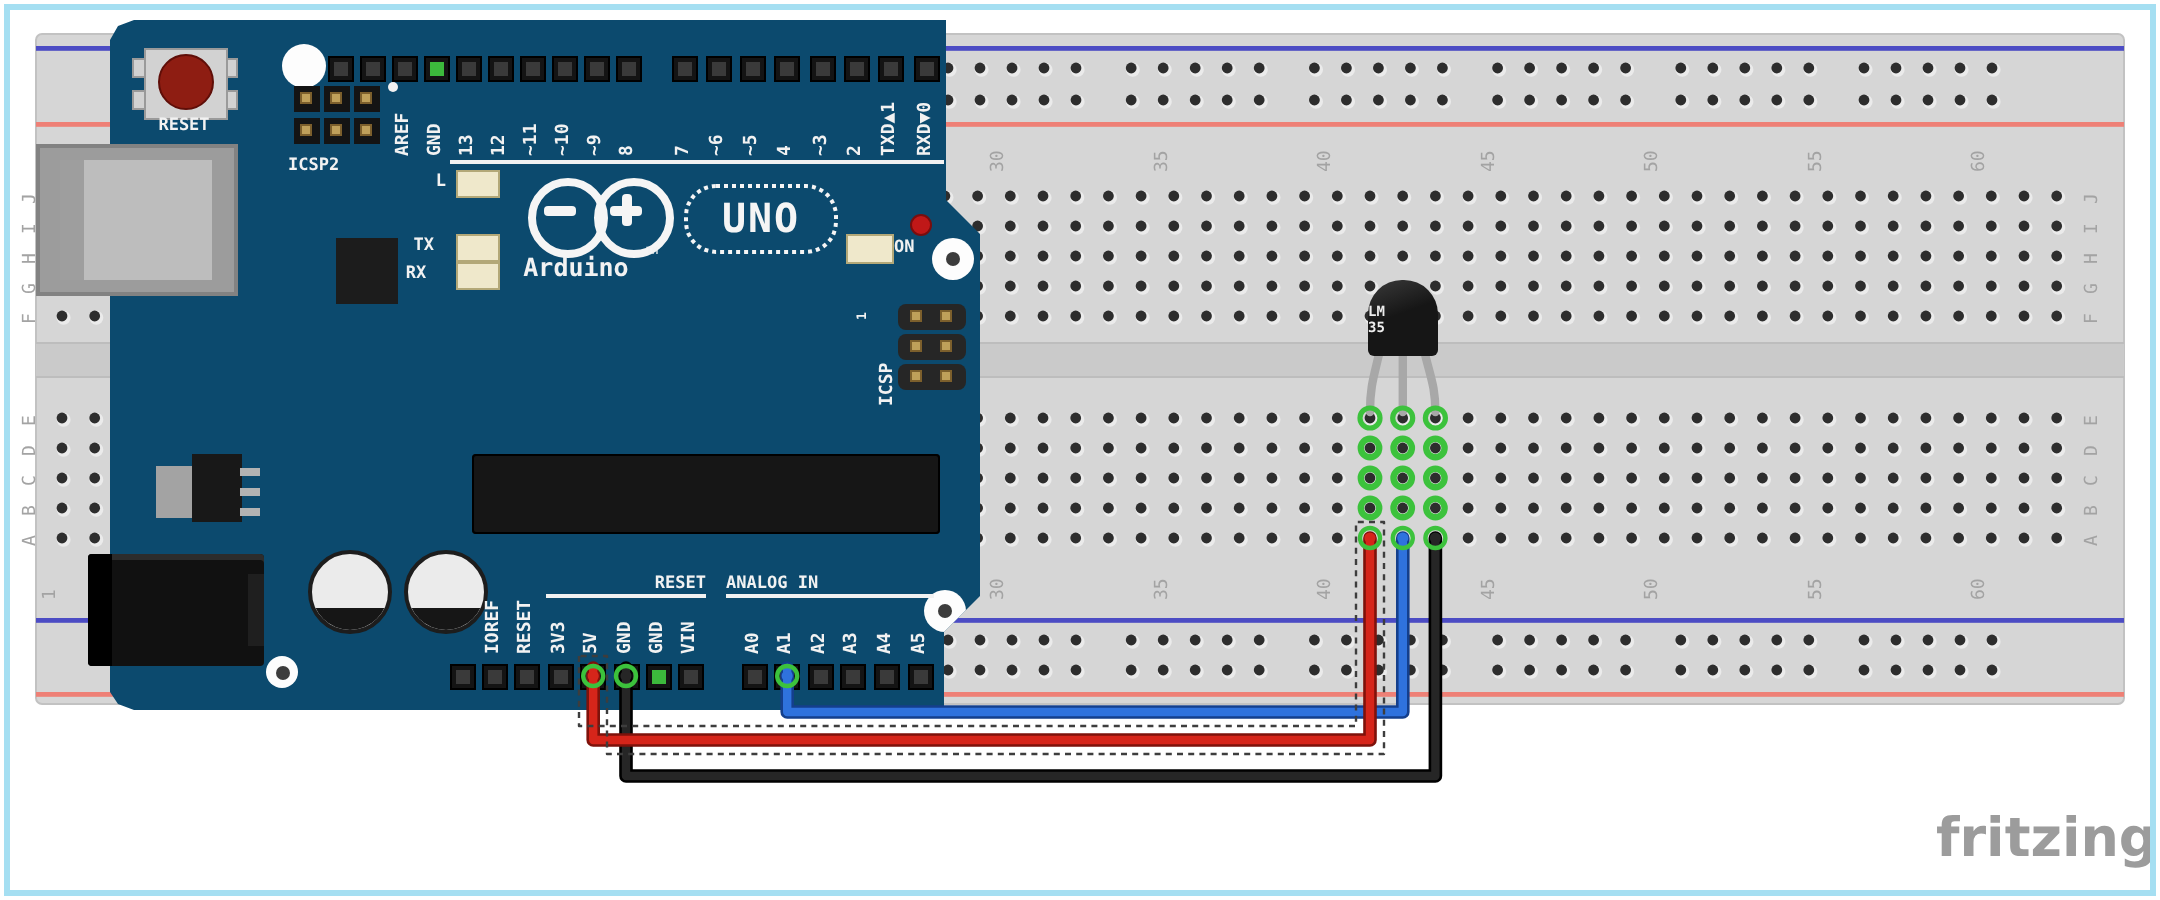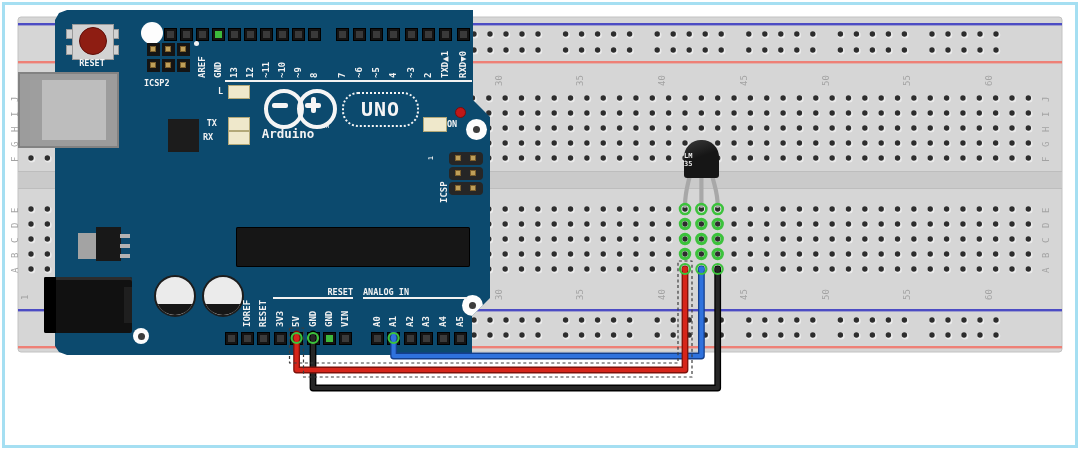--- a/index.html
+++ b/index.html
@@ -2007,14 +2007,15 @@
       <circle cx="393.6" cy="338" r="2.8" fill="#2f72dd"></circle>
       <circle cx="701.4" cy="269" r="5" stroke="#3cc23c" stroke-width="2.2" fill="none"></circle>
       <circle cx="701.4" cy="269" r="2.8" fill="#2f72dd"></circle>
       <circle cx="313" cy="338" r="5" stroke="#3cc23c" stroke-width="2.2" fill="none"></circle>
       <circle cx="313" cy="338" r="2.8" fill="#262626"></circle>
       <circle cx="717.7" cy="269" r="5" stroke="#3cc23c" stroke-width="2.2" fill="none"></circle>
       <circle cx="717.7" cy="269" r="2.8" fill="#262626"></circle>
       <path d="M289.5,328 L289.5,363 L678,363 L678,261 L692,261 L692,377 L303.5,377 L303.5,328 Z" stroke="#3d3d3d" stroke-width="1.2" stroke-dasharray="3,2.6" fill="none" stroke-linejoin="round"></path>
     </svg>
 
+  <div class="wm">fritzing</div>
   <div class="frame"></div>
 </div>
 
 </body></html>

